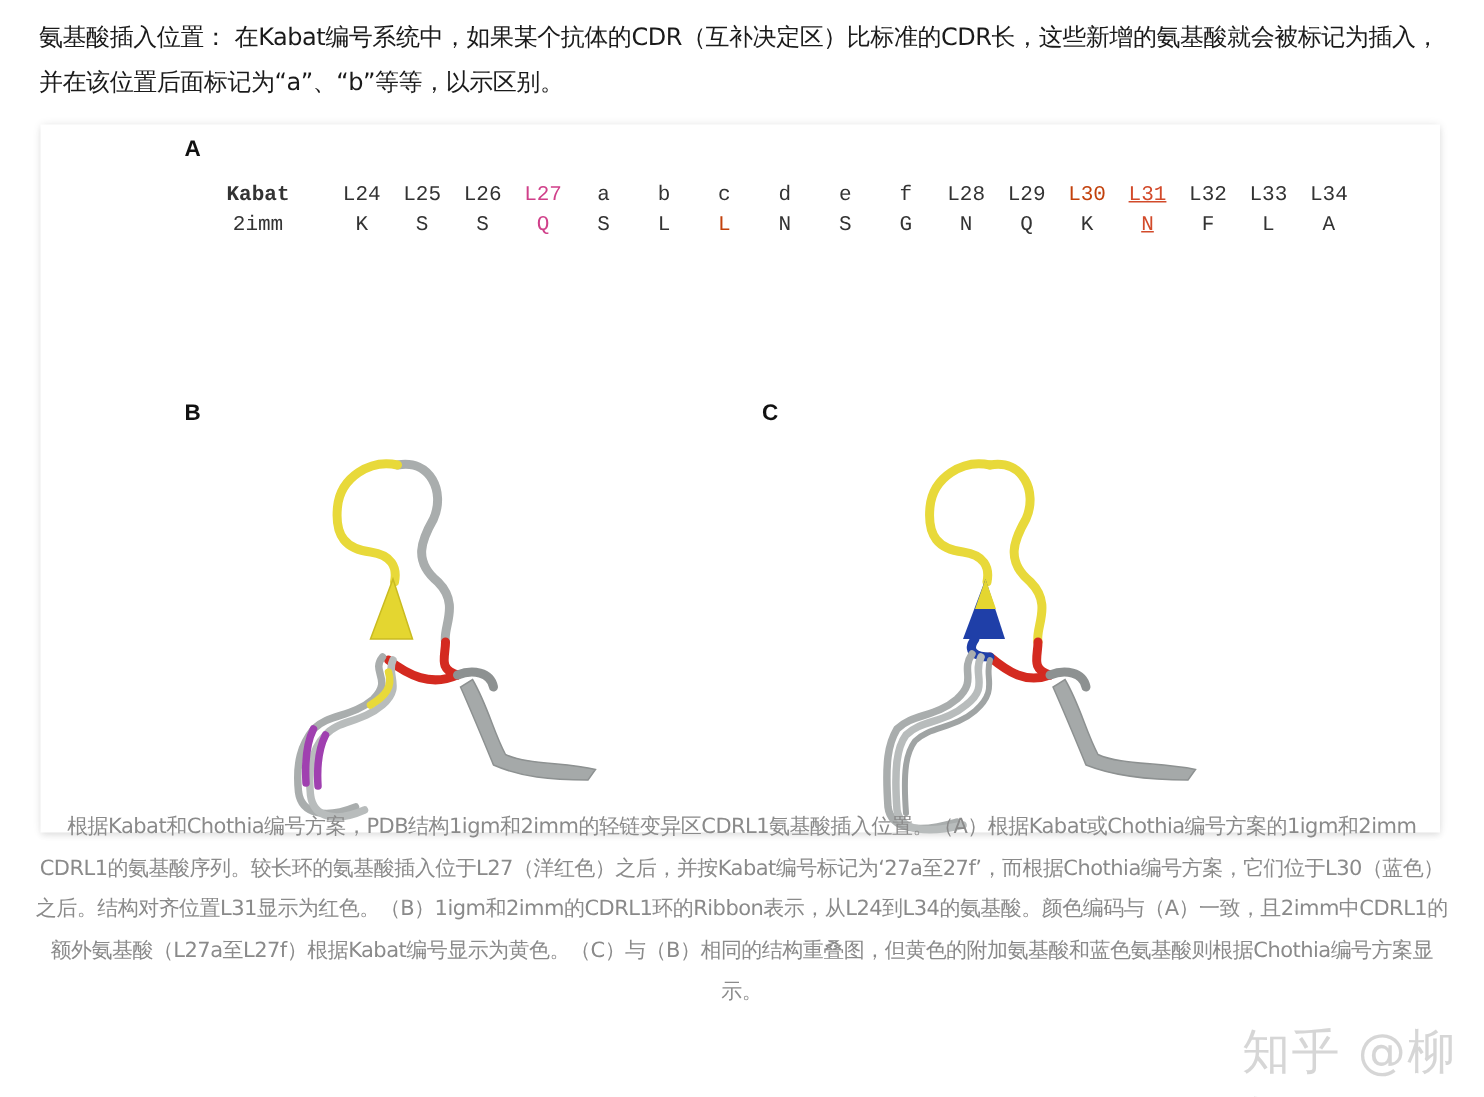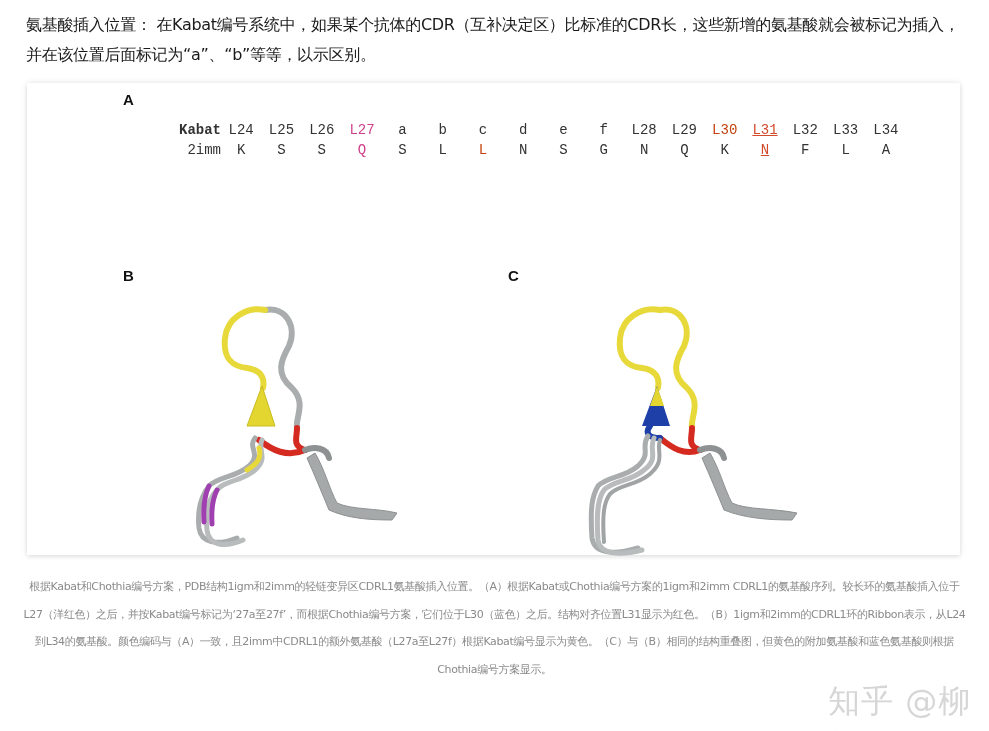--- a/index.html
+++ b/index.html
@@ -21,31 +21,31 @@
       position: absolute; font-family: "Liberation Sans", sans-serif;
       font-weight: bold; font-size: 15px; color: #111;
     }
 
     .seq-table {
       position: absolute; left: 96px; top: 37px;
       font-family: "Liberation Mono", monospace; font-size: 14px; color: #333;
       border-collapse: collapse;
     }
     .seq-table td { height: 20px; padding: 0; text-align: center; width: 40.3px; white-space: nowrap; }
-    .seq-table td.rowhead { text-align: right; width: 98px; font-weight: bold; color: #333; }
+    .seq-table td.rowhead { text-align: center; width: 98px; font-weight: bold; color: #333; }
     .seq-table td.rowhead.normal { font-weight: normal; margin-left: 45px; }
     .c-magenta { color: #d0408a; }
     .c-blue { color: #c2410c; }
     .c-red { color: #d24a2a; text-decoration: underline; }
 
     .structure { position: absolute; }
 
     .caption {
-      position: absolute; left: 22px; top: 573px; width: 945px;
-      font-size: 11px; line-height: 27.6px; color: #8a8a8a; text-align: center;
+      position: absolute; left: 22px; top: 538px; width: 945px;
+      font-size: 14px; line-height: 27.6px; color: #8a8a8a; text-align: center;
       letter-spacing: -0.35px;
     }
 
     .watermark {
       position: absolute; left: 828px; top: 680px;
       font-size: 32px; color: rgba(200,200,200,0.75); letter-spacing: 1px;
       pointer-events: none;
     }
   </style>
 </head>

